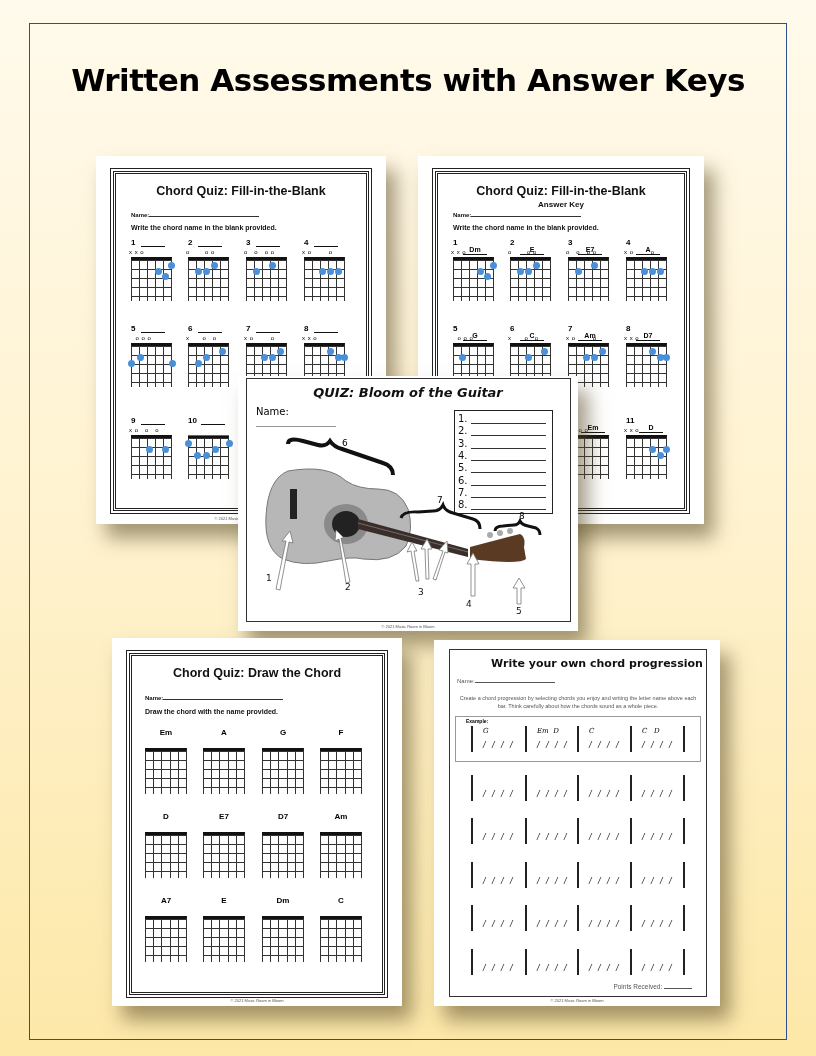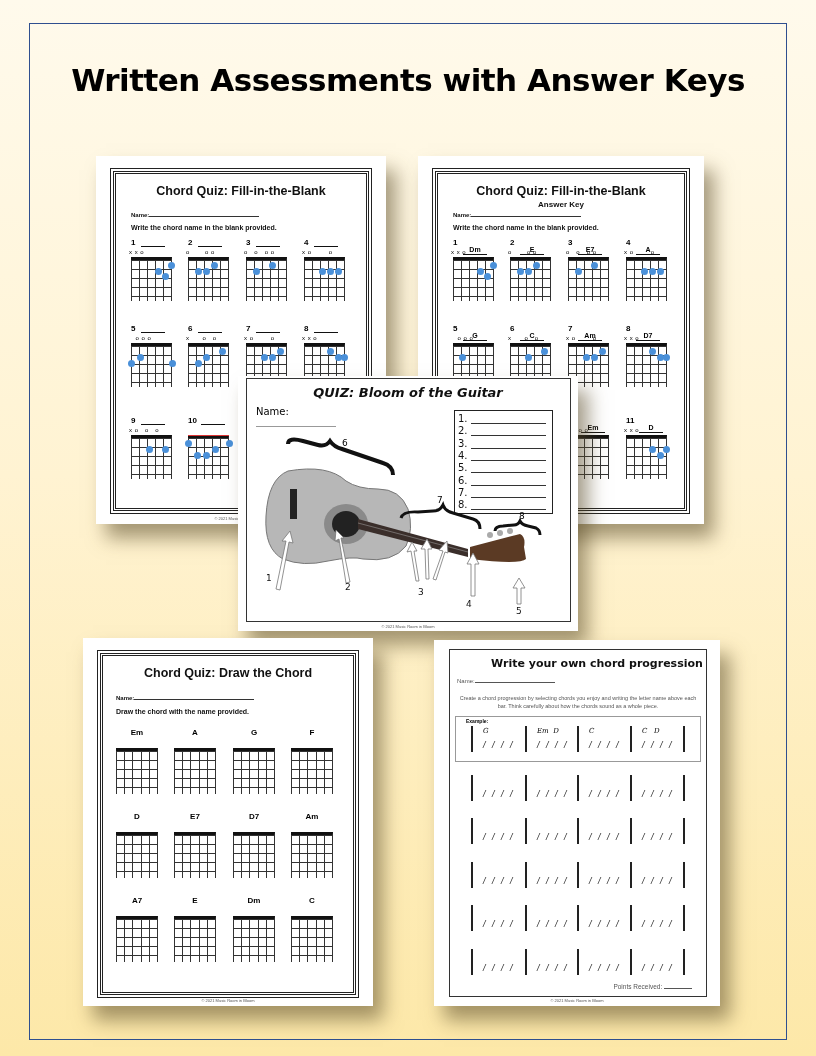--- a/index.html
+++ b/index.html
@@ -341,21 +341,21 @@
       <text x="8" y="150">1</text>
         <text x="87" y="159">2</text>
         <text x="160" y="164">3</text>
         <text x="208" y="176">4</text>
         <text x="258" y="183">5</text>
     </g>
   </svg>
   <div class="copyright" style="top:248px;">© 2021 Music Room in Bloom</div>
 </div>
 
-<div class="page" style="left:83px; top:638px; width:290px; height:368px;">
+<div class="page" style="left:112px; top:638px; width:290px; height:368px;">
   <div class="dbl-border" style="left:17px; top:15px; width:256px; height:342px;"></div>
   <div class="ptitle" style="top:28px; font-size:12.5px;">Chord Quiz: Draw the Chord</div>
   <div class="small" style="left:33px; top:57px; font-size:6px;"><span>Name:</span><span style="display:inline-block;width:120px;border-bottom:1px solid #333;"></span></div>
   <div class="small" style="left:33px; top:70px;">Draw the chord with the name provided.</div>
   <div id="draw-chords">
       <div class="draw-label" style="left:33px; top:90px;">Em</div>
       <div class="draw-grid" style="left:33px; top:110px;"></div>
       <div class="draw-label" style="left:91px; top:90px;">A</div>
       <div class="draw-grid" style="left:91px; top:110px;"></div>
       <div class="draw-label" style="left:150px; top:90px;">G</div>

